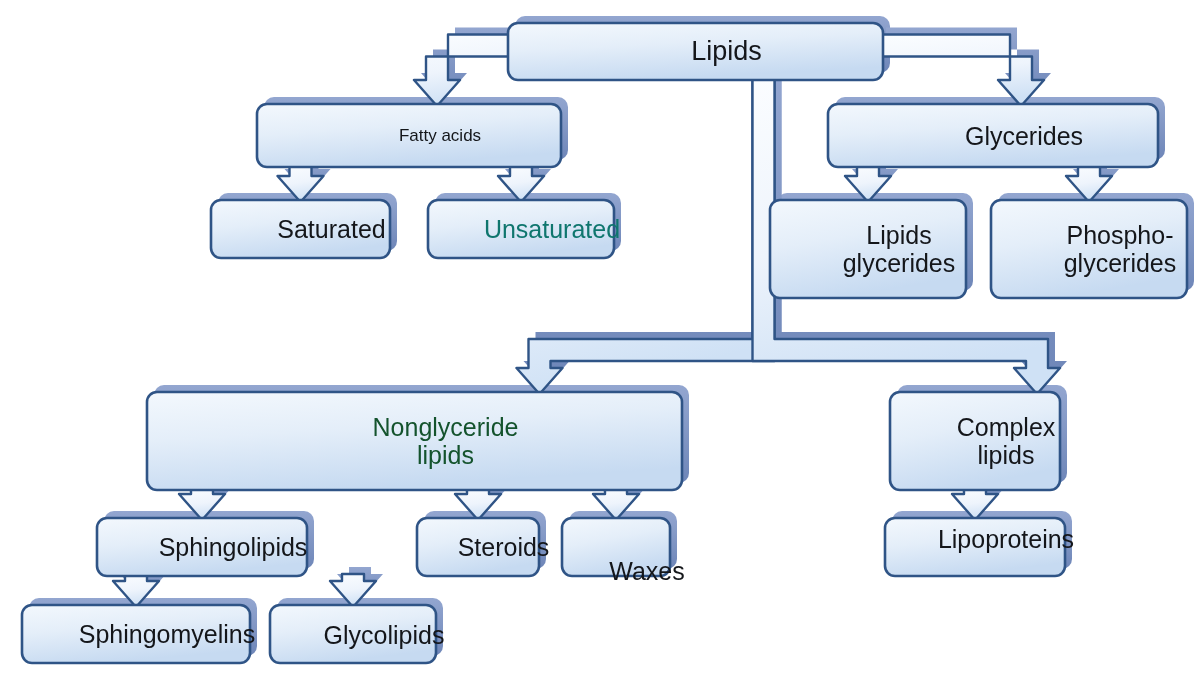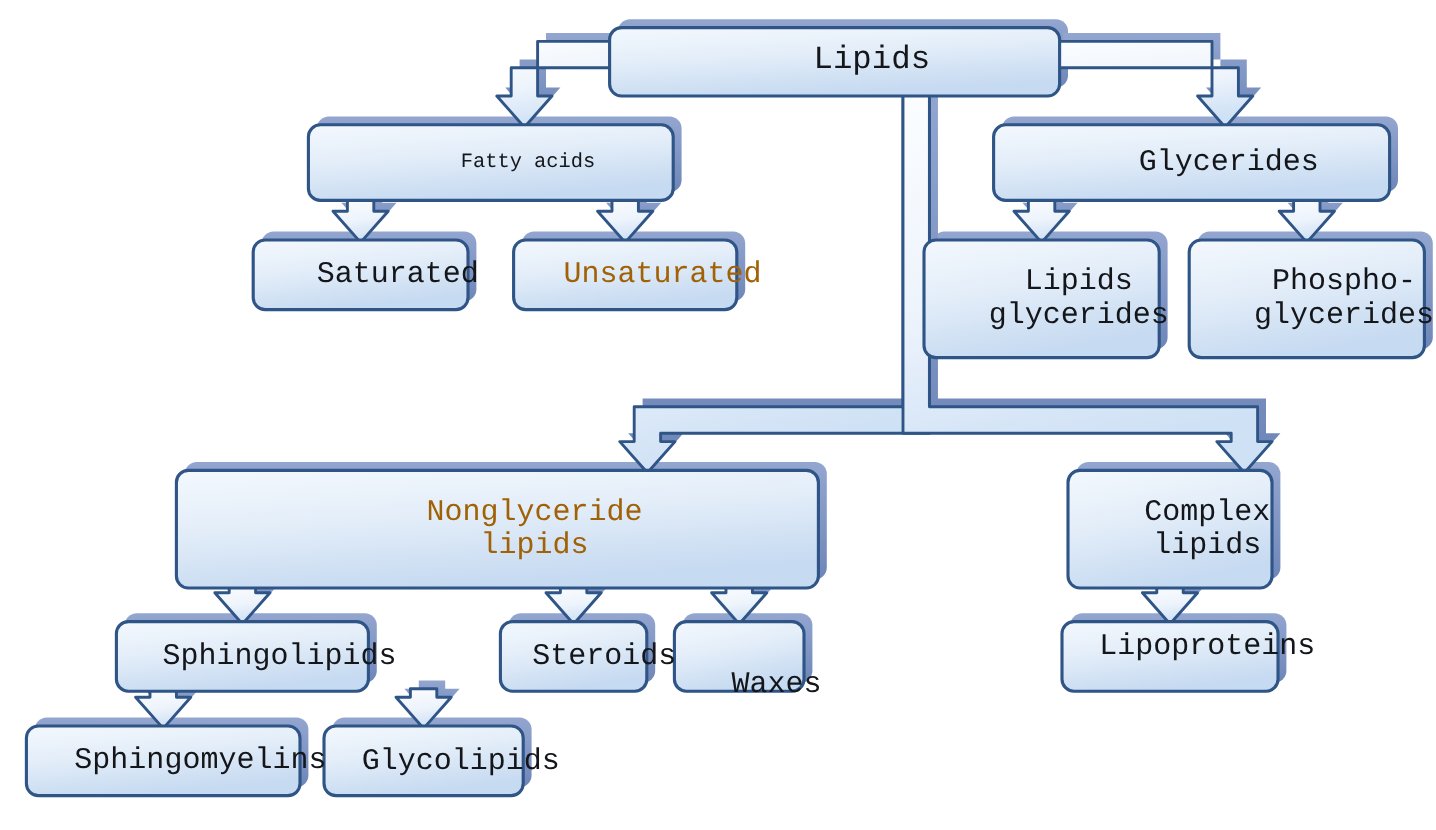--- a/index.html
+++ b/index.html
@@ -5,21 +5,21 @@
   html,body{margin:0;padding:0;background:#ffffff;}
   body{width:1197px;height:692px;overflow:hidden;
        font-family:"Liberation Serif","DejaVu Serif",serif;}
   #canvas{position:relative;width:1197px;height:692px;background:#ffffff;}
   #svg{position:absolute;left:0;top:0;width:1197px;height:692px;}
   .node-label{
       position:absolute;
       display:flex;align-items:center;justify-content:center;
       text-align:center;
       color:#14161a;
-      font-family:Liberation Mono, monospace;
+      font-family:Liberation Sans, sans-serif;
       line-height:1.12;
       white-space:pre-line;
       pointer-events:none;
       padding-left:31px;
       -webkit-font-smoothing:antialiased;
   }
 </style>
 </head>
 <body>
 
@@ -134,26 +134,26 @@
         <g>
           <path d="M280,605 H426 A10,10 0 0 1 436,615 V653 A10,10 0 0 1 426,663 H280 A10,10 0 0 1 270,653 V615 A10,10 0 0 1 280,605 Z" fill="url(#boxGrad)" stroke="#2f5486" stroke-width="2.6" stroke-linejoin="round"></path>
         </g>
       </g>
   </svg>
   <div id="labels">
       <div class="node-label" style="left: 508px; top: 23px; width: 375px; height: 57px; font-size: 27px; color: rgb(20, 22, 26);">Lipids</div>
       <div class="node-label" style="left: 257px; top: 104px; width: 304px; height: 63px; font-size: 17px; color: rgb(20, 22, 26);">Fatty acids</div>
       <div class="node-label" style="left: 828px; top: 104px; width: 330px; height: 63px; font-size: 25px; color: rgb(20, 22, 26);">Glycerides</div>
       <div class="node-label" style="left: 211px; top: 200px; width: 179px; height: 58px; font-size: 25px; color: rgb(20, 22, 26);">Saturated</div>
-      <div class="node-label" style="left: 428px; top: 200px; width: 186px; height: 58px; font-size: 25px; color: #a16207; text-align: center;">Unsaturated</div>
+      <div class="node-label" style="left: 428px; top: 200px; width: 186px; height: 58px; font-size: 25px; color: #0f766e; text-align: center;">Unsaturated</div>
       <div class="node-label" style="left: 770px; top: 200px; width: 196px; height: 98px; font-size: 25px; color: rgb(20, 22, 26);">Lipids
 glycerides</div>
       <div class="node-label" style="left: 991px; top: 200px; width: 196px; height: 98px; font-size: 25px; color: rgb(20, 22, 26);">Phospho-
 glycerides</div>
-      <div class="node-label" style="left: 147px; top: 392px; width: 535px; height: 98px; font-size: 25px; color: #a16207;">Nonglyceride
+      <div class="node-label" style="left: 147px; top: 392px; width: 535px; height: 98px; font-size: 25px; color: #14532d;">Nonglyceride
 lipids</div>
       <div class="node-label" style="left: 890px; top: 392px; width: 170px; height: 98px; font-size: 25px; color: rgb(20, 22, 26);">Complex
 lipids</div>
       <div class="node-label" style="left: 97px; top: 518px; width: 210px; height: 58px; font-size: 25px; color: rgb(20, 22, 26);">Sphingolipids</div>
       <div class="node-label" style="left: 417px; top: 518px; width: 111px; height: 58px; font-size: 25px; color: rgb(20, 22, 26);">Steroids</div>
       <div class="node-label" style="left: 562px; top: 542px; width: 108px; height: 58px; font-size: 25px; color: rgb(20, 22, 26);">Waxes</div>
       <div class="node-label" style="left: 885px; top: 518px; width: 180px; height: 42px; font-size: 25px; color: rgb(20, 22, 26); border-radius: 25px;">Lipoproteins</div>
       <div class="node-label" style="left: 22px; top: 605px; width: 228px; height: 58px; font-size: 25px; color: rgb(20, 22, 26);">Sphingomyelins</div>
       <div class="node-label" style="left: 270px; top: 605px; width: 166px; height: 60px; font-size: 25px; color: rgb(20, 22, 26);">Glycolipids</div>
     </div>

